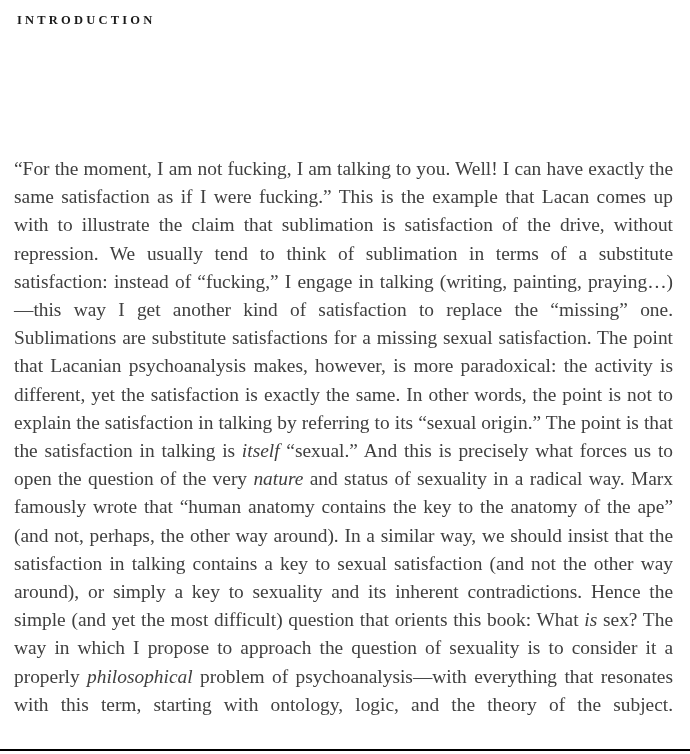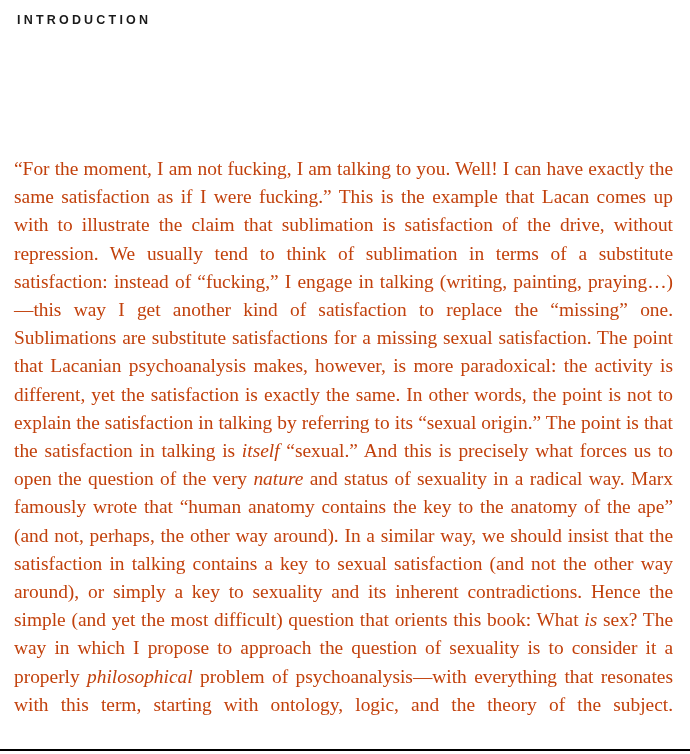--- a/index.html
+++ b/index.html
@@ -15,42 +15,42 @@
     height: 754px;
     background: #ffffff;
     overflow: hidden;
     box-sizing: border-box;
   }
 
   .running-head {
     position: absolute;
     left: 17px;
     top: 12px;
-    font-family: Liberation Sans, sans-serif;
+    font-family: Liberation Serif, serif;
     font-weight: bold;
     font-size: 12.5px;
     letter-spacing: 3.2px;
     color: #1a1a1a;
     text-transform: uppercase;
     line-height: 16px;
     white-space: nowrap;
   }
 
   .body-block {
     position: absolute;
     left: 14px;
     top: 155px;
     width: 659px;
   }
 
   .body-text {
     font-family: "Liberation Serif", "DejaVu Serif", serif;
     font-size: 19.4px;
     line-height: 28.2px;
-    color: #c2410c;
+    color: #404040;
     text-align: justify;
     text-justify: inter-word;
     margin: 0;
     hyphens: manual;
     -webkit-hyphens: manual;
     word-spacing: 0.1px;
   }
 
   
   .body-text::after {

